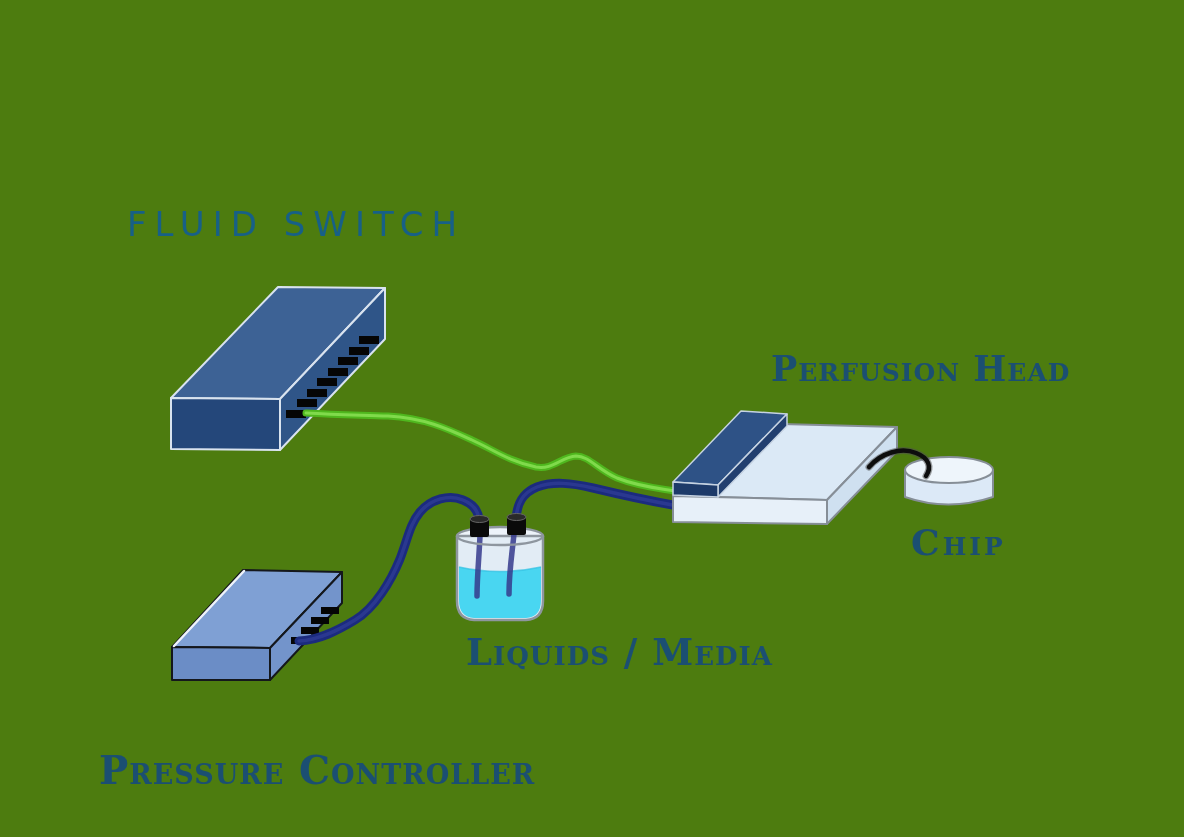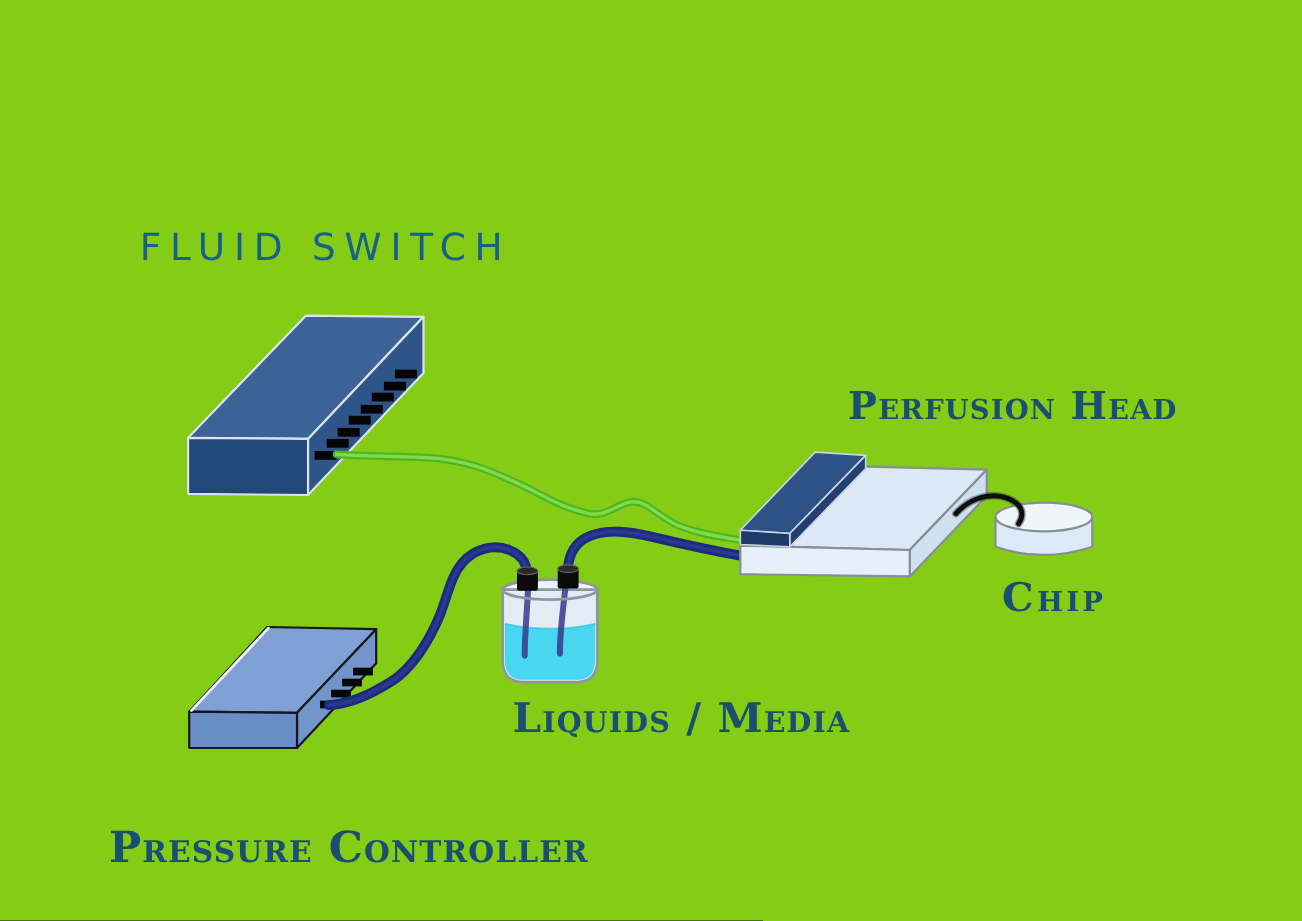--- a/index.html
+++ b/index.html
@@ -4,21 +4,21 @@
 <title>Microfluidic Setup Diagram</title>
 <style>
   html, body {
     margin: 0; padding: 0;
     background: #000;
     font-family: "DejaVu Sans", sans-serif;
   }
   .stage {
     position: relative;
     width: 1184px; height: 837px;
-    background: #84cc16;
+    background: #4d7c0f;
     overflow: hidden;
   }
   svg { display: block; }
   .lbl-sans {
     font-family: "DejaVu Sans", sans-serif;
     font-weight: 400;
     font-size: 34px;
     letter-spacing: 8px;
   }
   .lbl-serif {

